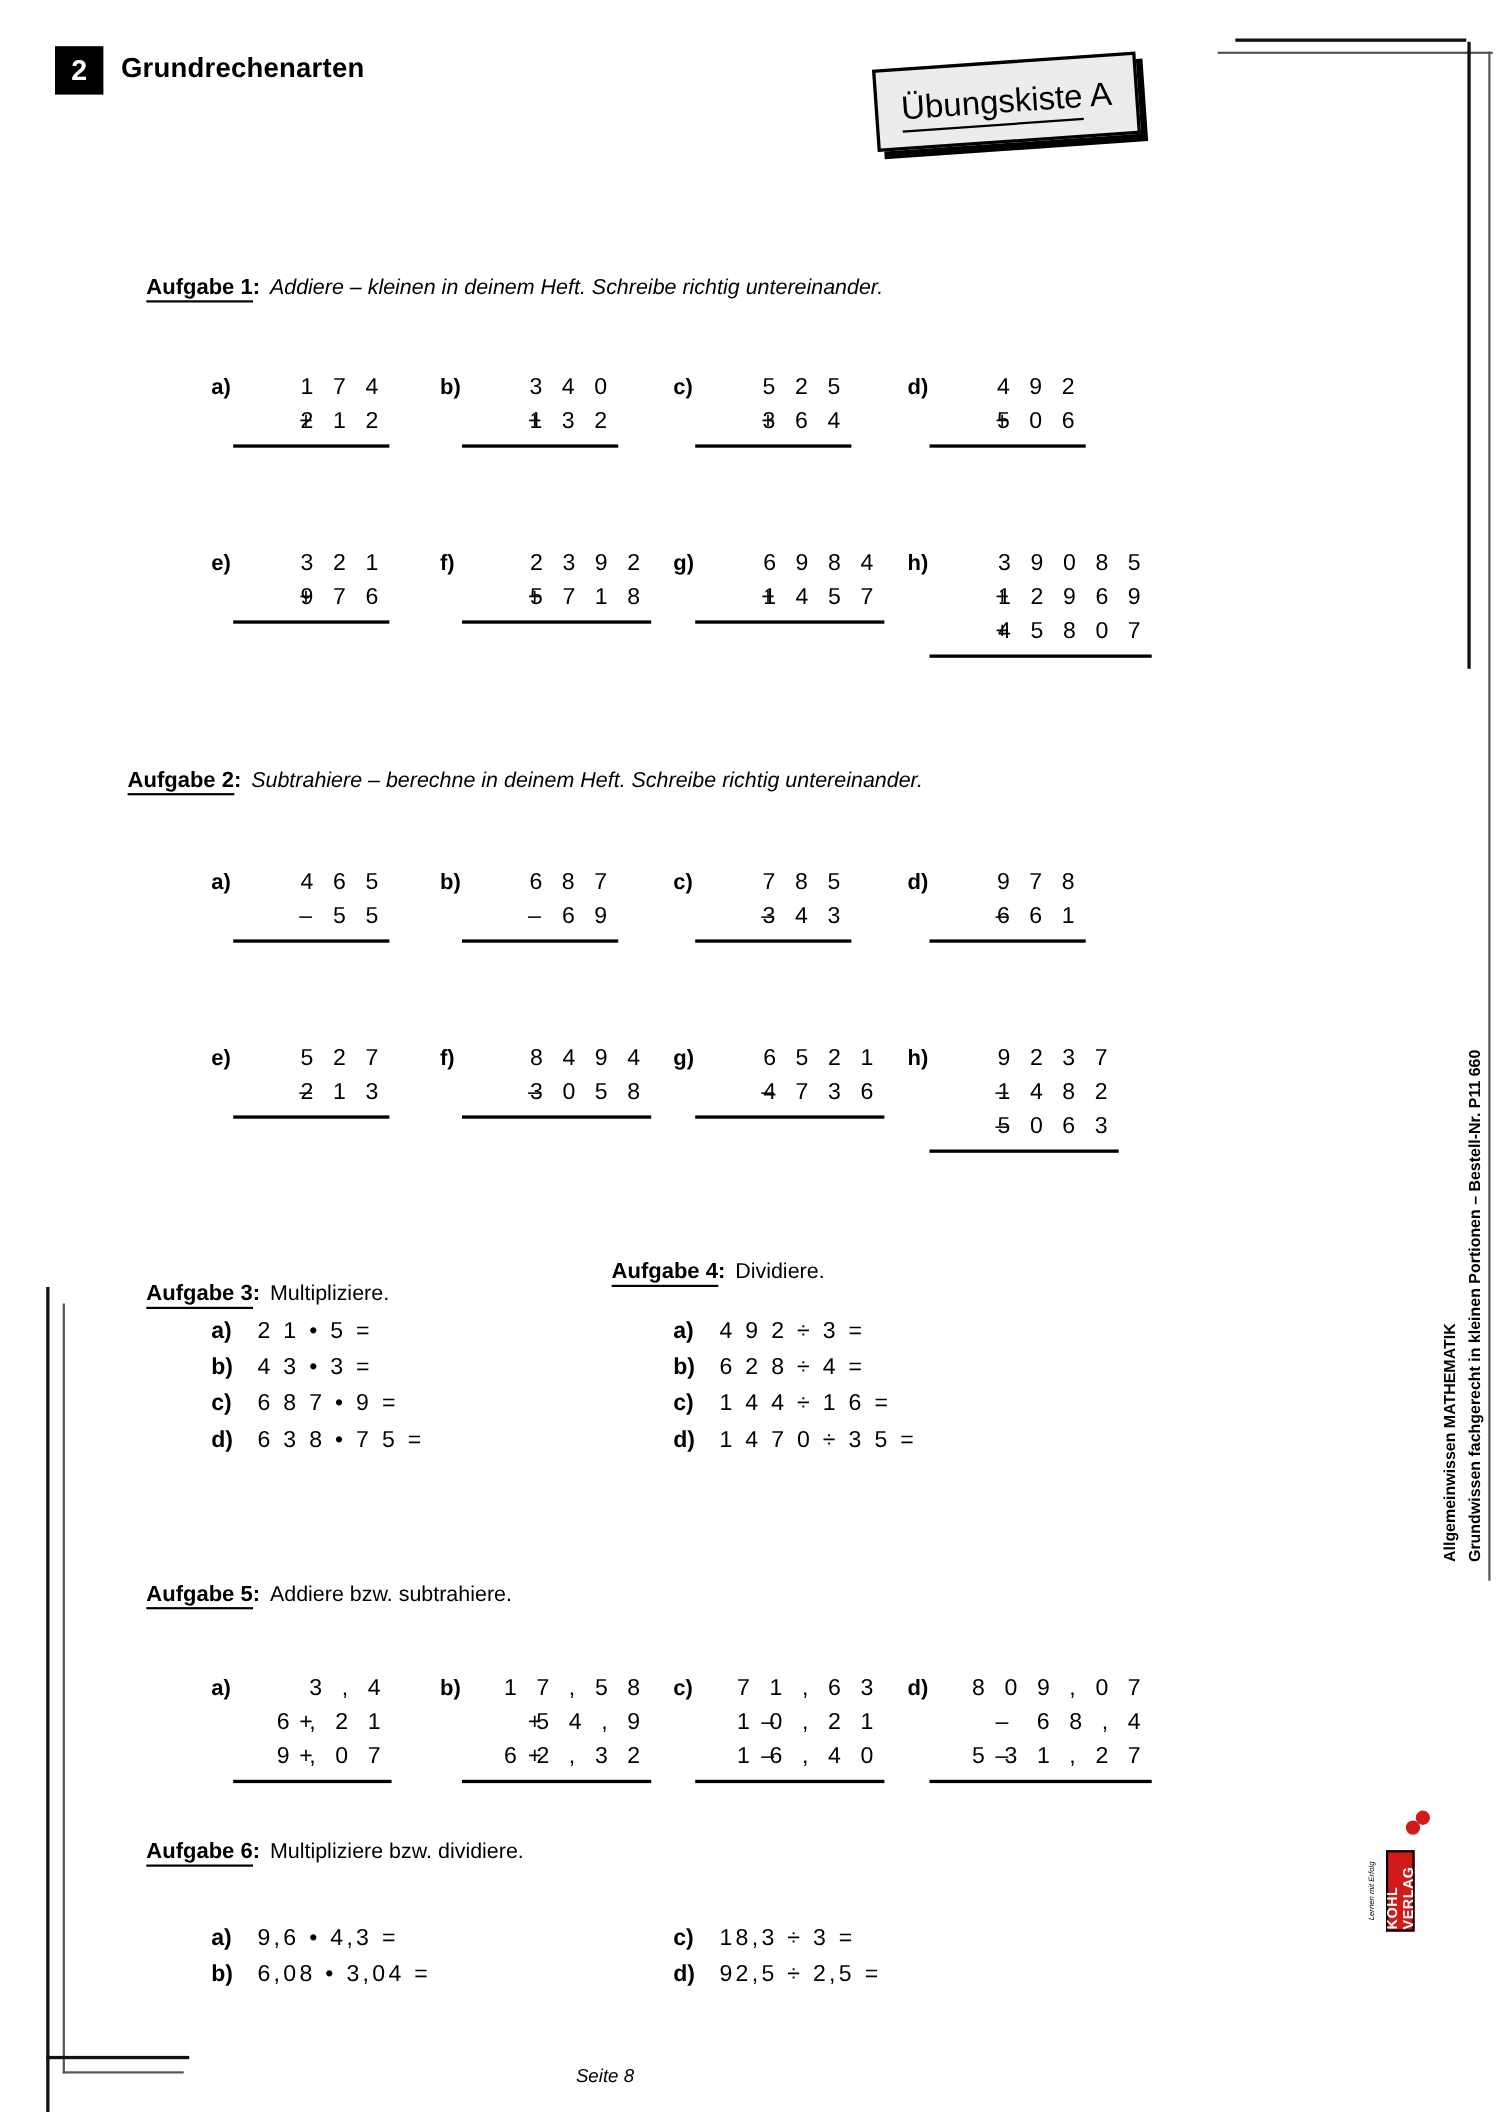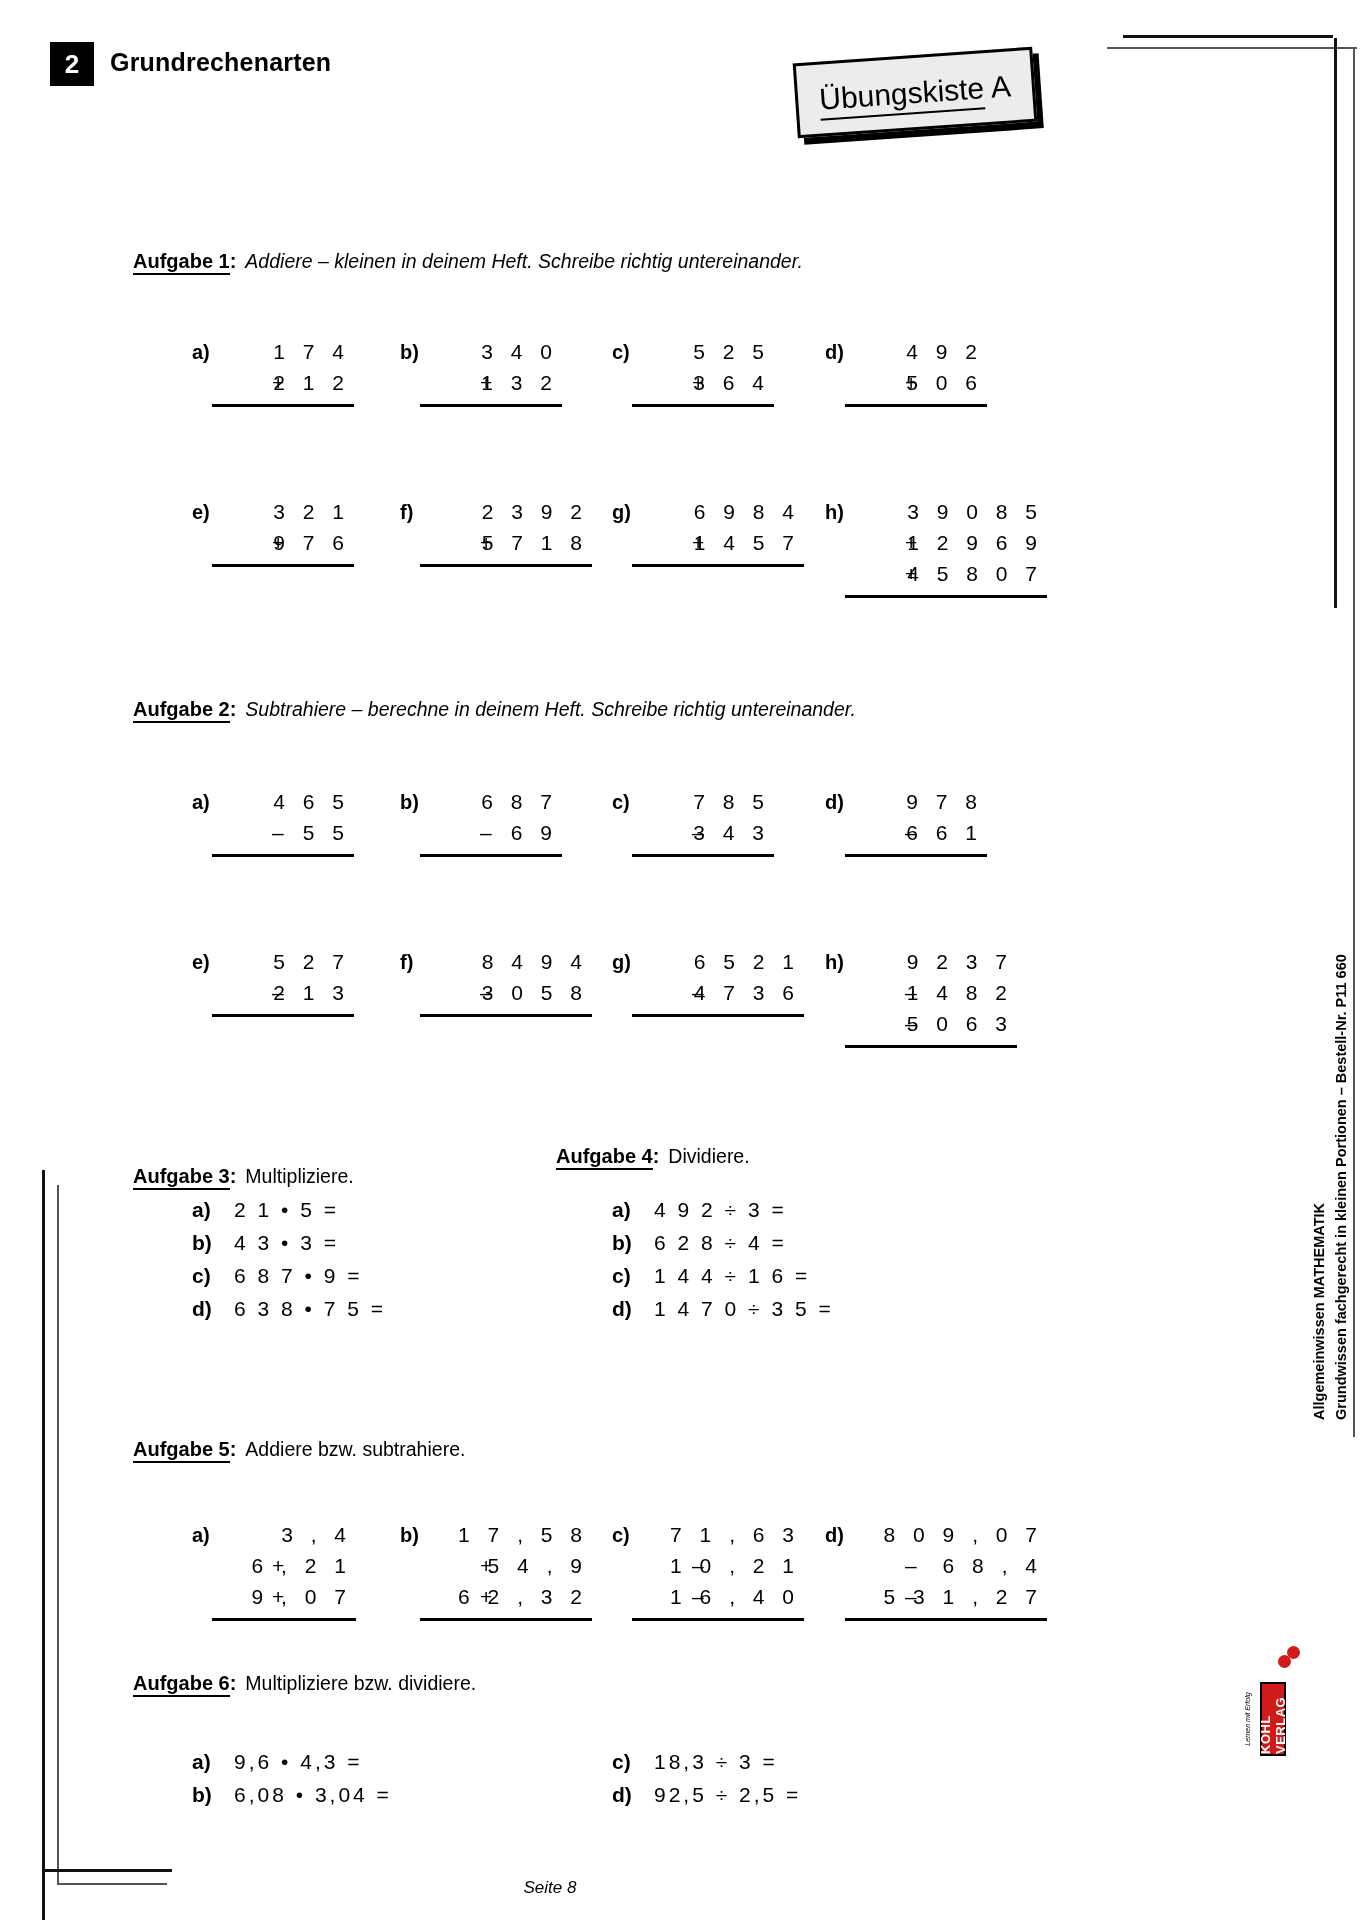--- a/index.html
+++ b/index.html
@@ -259,21 +259,21 @@
     <div class="rowwrap">
         <span class="op">+</span>
       <div class="row">
           <span class="digits">4 5 8 0 7</span>
         </div>
       </div>
     <div class="rule" style="margin-left:-24px;"></div>
   </div>
 </div>
 
-<div class="task-head" style="left:133px;top:698px;">
+<div class="task-head" style="left:116px;top:698px;">
   <span class="lbl">Aufgabe 2</span><span class="colon">:</span><span class="desc it">Subtrahiere  –  berechne in deinem Heft. Schreibe richtig untereinander.</span>
 </div>
 
 <div class="vsum" style="left:192px;top:790px;">
   <span class="letter">a)</span>
   <div class="stack" style="width:118px;">
     <div class="rowwrap">
         <div class="row">
           <span class="digits">4 6 5</span>
         </div>

